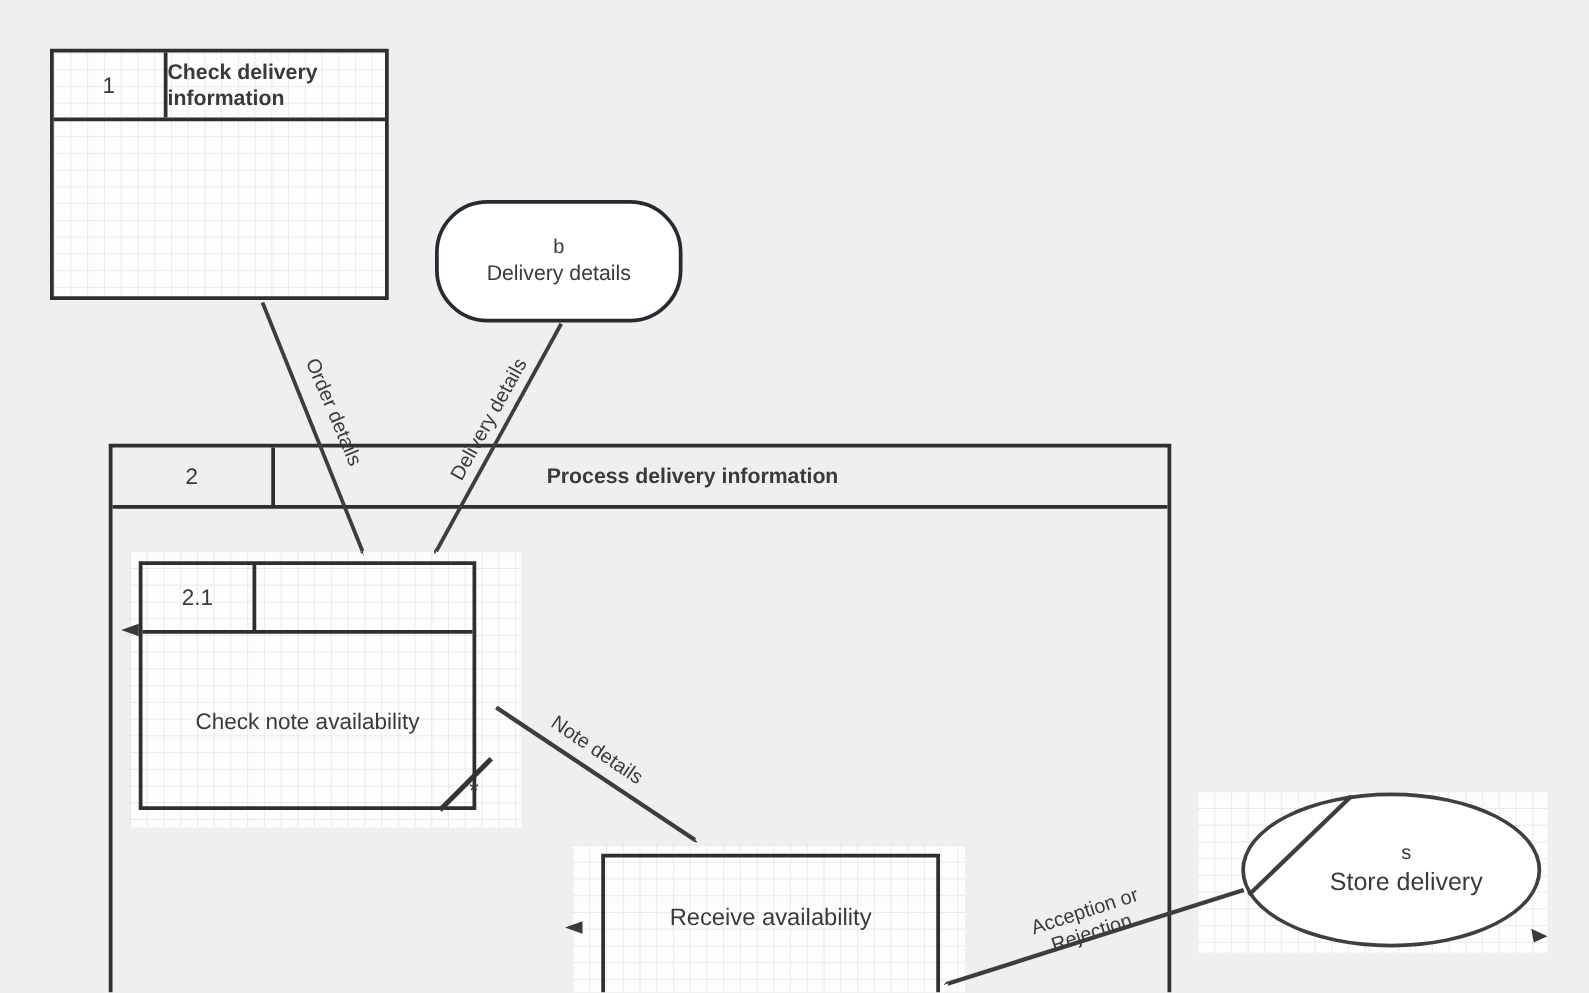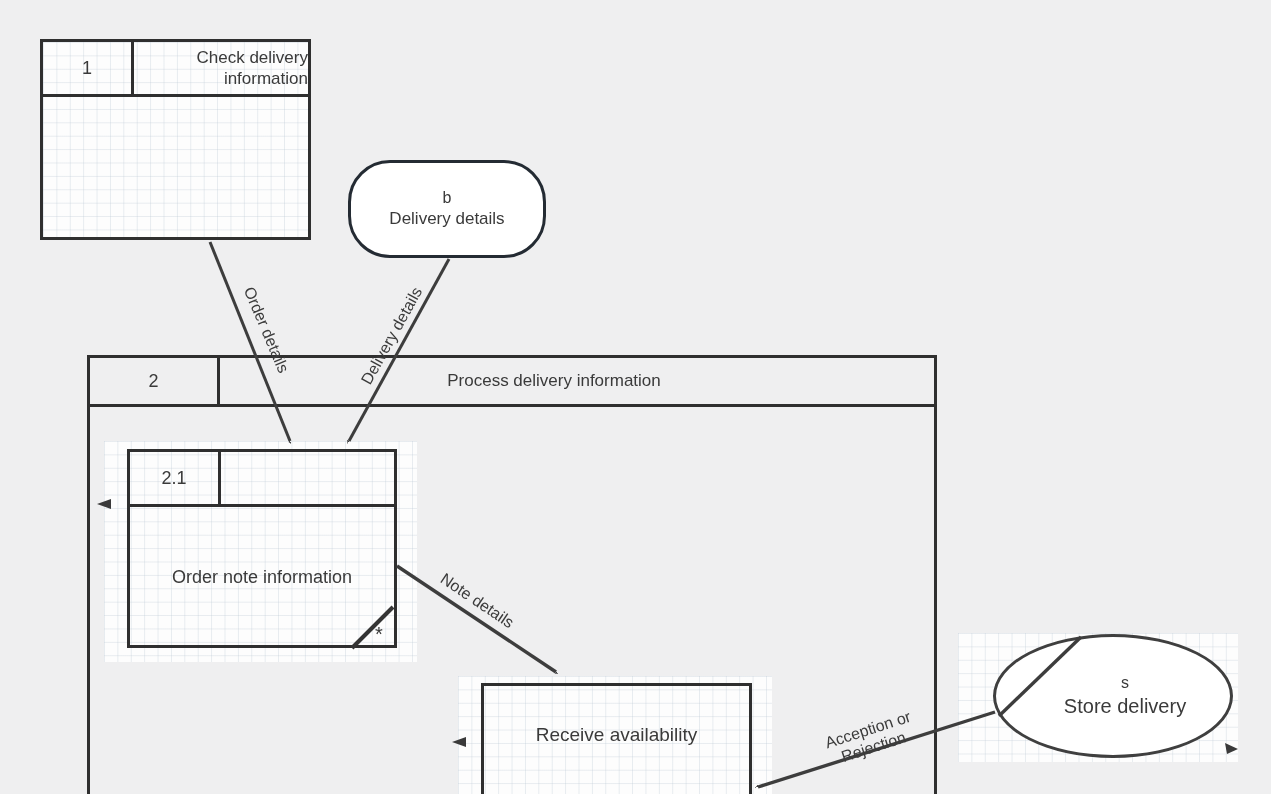--- a/index.html
+++ b/index.html
@@ -12,31 +12,31 @@
       linear-gradient(to right, rgba(190,202,214,0.35) 1px, transparent 1px),
       linear-gradient(to bottom, rgba(190,202,214,0.35) 1px, transparent 1px);
     background-size:13.4px 13.4px;
   }
   .patch{position:absolute;z-index:0;}
 
   
   .pbox{position:absolute;box-sizing:border-box;border:3px solid #2f2f2f;z-index:1;}
   .pbox .hdr{display:flex;box-sizing:border-box;border-bottom:3px solid #2f2f2f;}
   .pbox .id-cell{box-sizing:border-box;border-right:3px solid #2f2f2f;display:flex;align-items:center;justify-content:center;font-size:18px;}
-  .pbox .title-cell{flex:1;display:flex;align-items:center;justify-content:center;text-align:right;font-size:17px;line-height:1.25;}
+  .pbox .title-cell{flex:1;display:flex;align-items:center;justify-content:center;text-align:left;font-size:17px;line-height:1.25;font-weight:bold;}
   .pbox .body{position:relative;box-sizing:border-box;}
 
   #box1{left:40px;top:39px;width:271px;height:201px;}
   #box1 .hdr{height:55px;} #box1 .id-cell{width:91px;}
 
   #box2{left:87px;top:355px;width:850px;height:450px;background:transparent;}
   #box2 .hdr{height:49px;} #box2 .id-cell{width:130px;}
   #box2 .title-cell{padding-right:46px;}
 
-  #box21{left:127px;top:449px;width:270px;height:199px;background:transparent;}
+  #box21{left:111px;top:449px;width:270px;height:199px;background:transparent;}
   #box21 .hdr{height:55px;} #box21 .id-cell{width:91px;}
   #box21 .body{height:141px;display:flex;align-items:center;justify-content:center;font-size:18px;}
 
   #box22{left:481px;top:683px;width:271px;height:200px;background:transparent;}
   #box22 .hdr{height:54px;} #box22 .id-cell{width:92px;}
   #box22 .body{height:143px;}
   #box22 .body .body-label{position:absolute;left:0;right:0;top:38px;text-align:center;font-size:19px;}
 
   
   #entity-b{position:absolute;left:348px;top:160px;width:198px;height:98px;box-sizing:border-box;
@@ -90,21 +90,21 @@
     </div>
     <div class="body"></div>
   </div>
 
   <div class="pbox" id="box21">
     <div class="hdr">
       <div class="id-cell">2.1</div>
       <div class="title-cell"></div>
     </div>
     <div class="body">
-      <span>Order note information</span>
+      <span>Check note availability</span>
     </div>
   </div>
 
   <div class="pbox" id="box22">
     <div class="body">
       <div class="body-label">Receive availability</div>
     </div>
   </div>
 
   <div id="entity-b">

